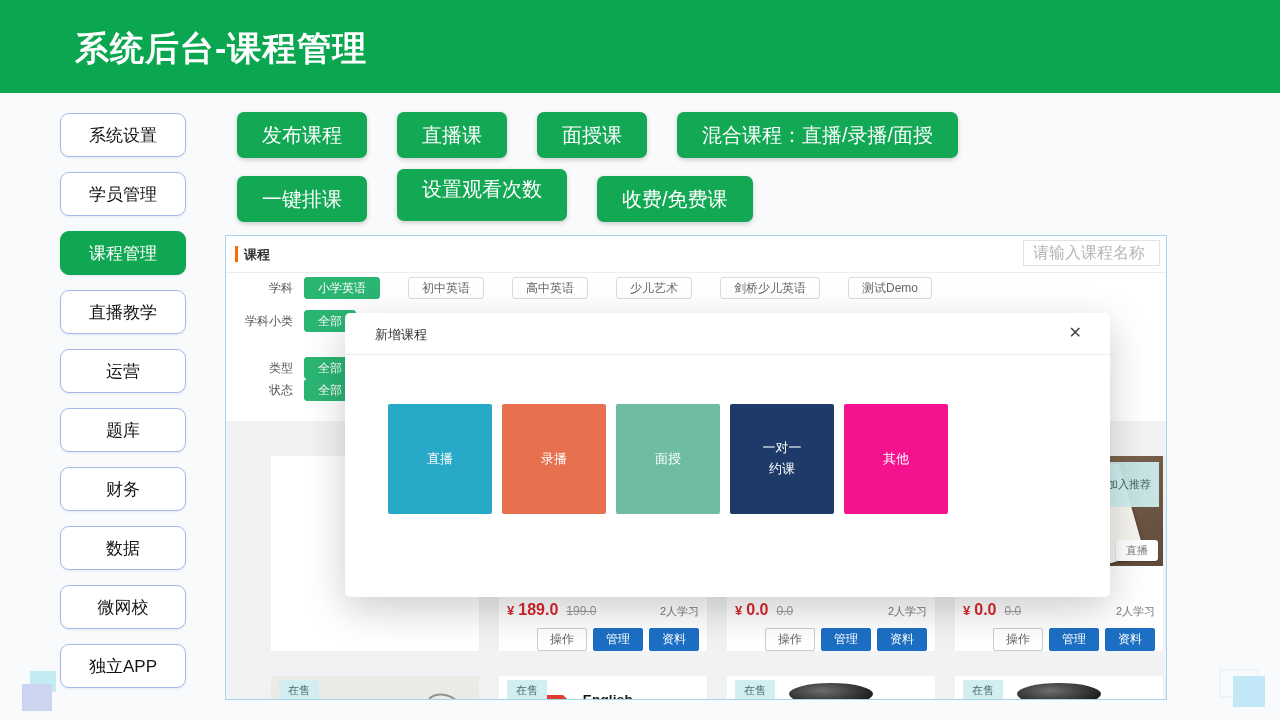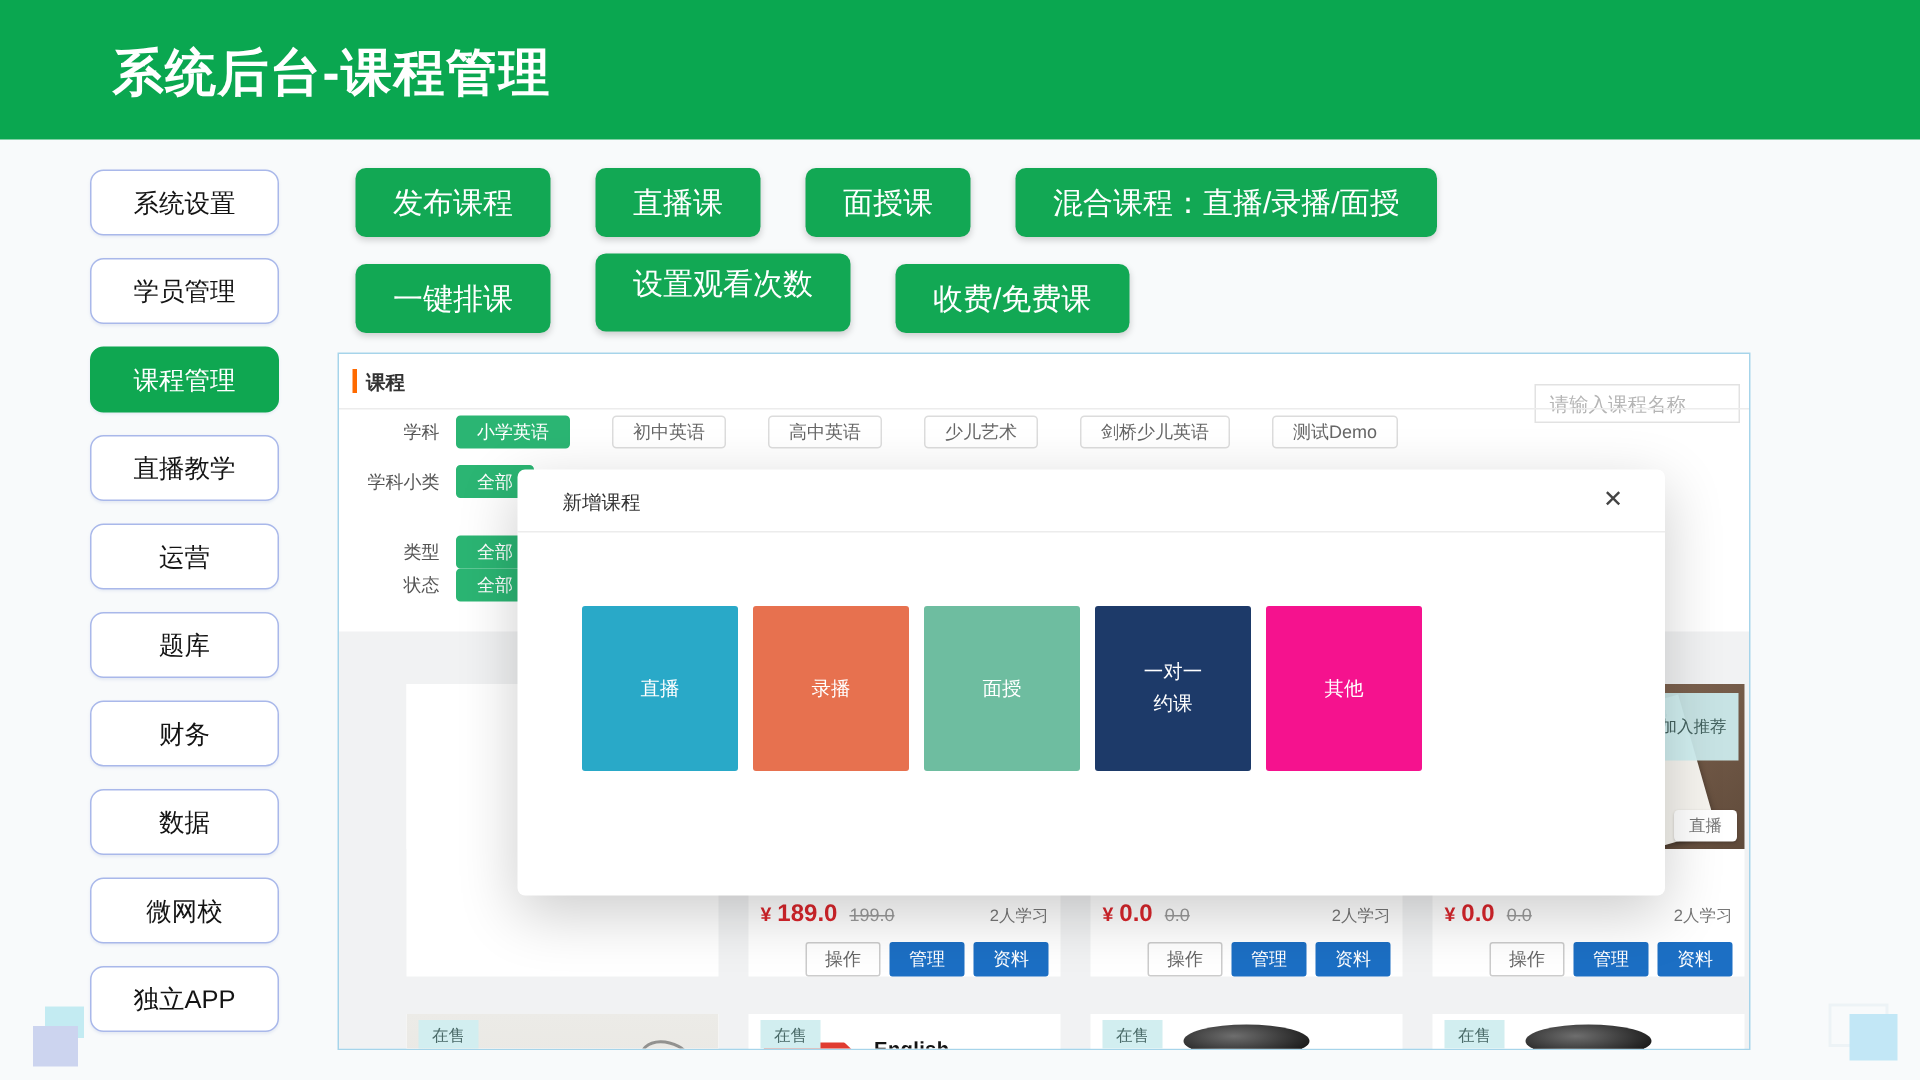--- a/index.html
+++ b/index.html
@@ -23,22 +23,22 @@
   .qbtn { height:46px; background:#12a854; color:#fff; font-size:20px; border-radius:7px;
           display:flex; align-items:center; justify-content:center; padding:0 25px;
           box-shadow:0 2px 5px rgba(0,0,0,.18); cursor:pointer; white-space:nowrap; }
   .qbtn.tall { height:52px; margin-top:-7px; align-items:flex-start; padding-top:7px; }
 
   
   .panel { position:absolute; left:225px; top:235px; width:942px; height:465px; background:#fff;
            border:1px solid #a6d4ea; overflow:hidden; }
   .accent-bar { position:absolute; left:9px; top:10px; width:3px; height:16px; background:#ff6a00; }
   .panel-title { position:absolute; left:18px; top:10px; font-size:13px; font-weight:bold; color:#333; }
-  .course-search { position:absolute; right:6px; top:20px; width:137px; height:26px; border:1px solid #e2e2e2;
-                   font-size:13px; padding:0 9px; color:#333; outline:none; font-family:inherit; }
+  .course-search { position:absolute; right:6px; top:4px; width:137px; height:26px; border:1px solid #e2e2e2;
+                   font-size:16px; padding:0 9px; color:#333; outline:none; font-family:inherit; }
   .course-search::placeholder { color:#b5b5b5; }
   .head-divider { position:absolute; left:0; top:36px; width:100%; height:1px; background:#ececec; }
 
   .filters { position:absolute; left:0; top:41px; width:100%; }
   .frow { position:absolute; left:0; height:22px; display:flex; }
   .frow0 { top:0; } .frow1 { top:33px; } .frow2 { top:80px; } .frow3 { top:102px; }
   .flabel { width:67px; text-align:right; font-size:12px; color:#555; line-height:22px; }
   .ftags { margin-left:11px; display:flex; gap:28px; }
   .ftag { height:22px; line-height:20px; padding:0 13px; font-size:12px; border-radius:3px;
           border:1px solid #dcdcdc; color:#666; background:#fff; cursor:pointer; white-space:nowrap; }

